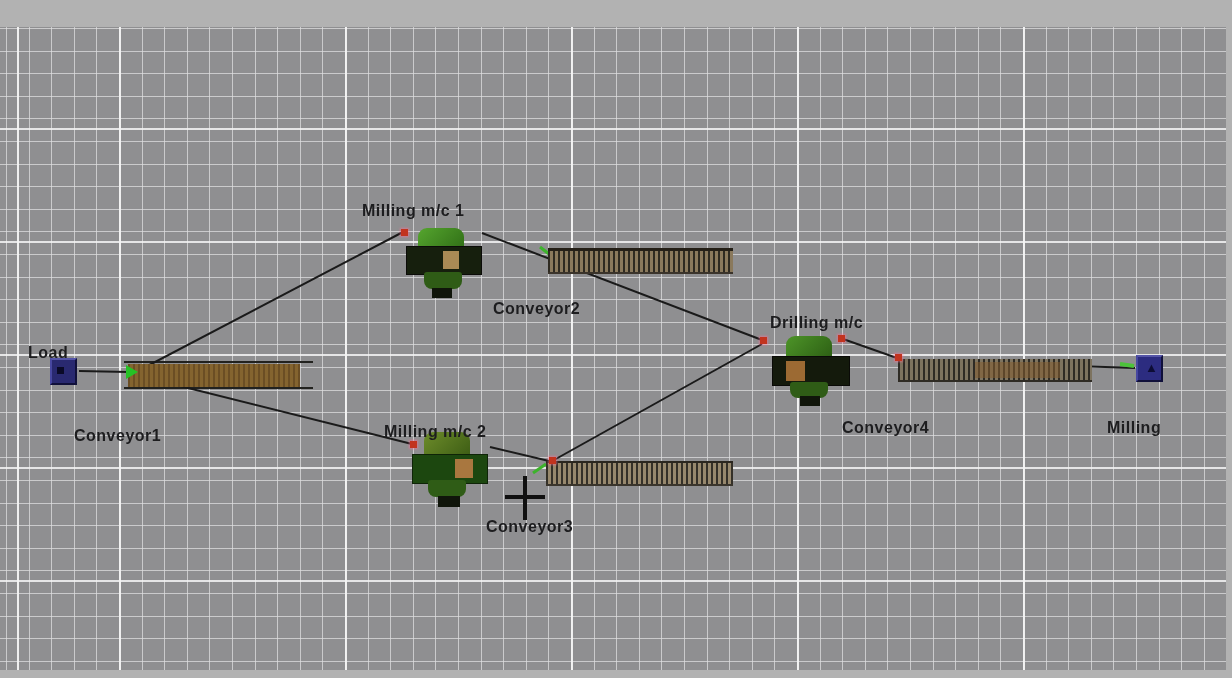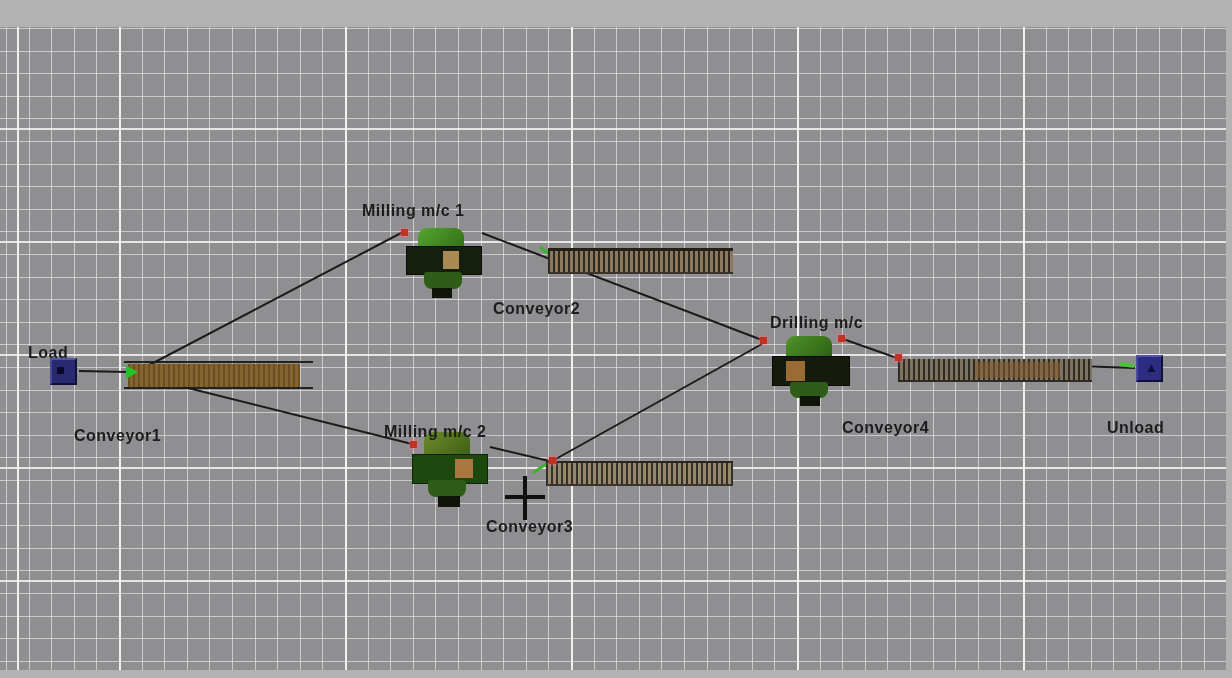--- a/index.html
+++ b/index.html
@@ -126,18 +126,18 @@
   <div class="label" style="left:770px;top:283px;">Drilling m/c</div>
 
   <div class="conveyor cv4" style="left:898px;top:359px;width:194px;height:23px;"></div>
   <div class="cv4patch" style="left:975px;top:362px;width:85px;height:16px;"></div>
   <div class="marker" style="left:895px;top:354px;"></div>
   <div class="label" style="left:842px;top:388px;">Conveyor4</div>
 
   <div class="sq" style="left:1136px;top:355px;background:#2c2c80;">
       <span class="caret">▲</span>
     </div>
-  <div class="label" style="left:1107px;top:388px;">Unload</div>
+  <div class="label" style="left:1107px;top:388px;">Milling</div>
 
   <div class="xhair" style="left:523px;top:476px;width:4px;height:44px;"></div>
   <div class="xhair" style="left:505px;top:495px;width:40px;height:4px;"></div>
 
 </div>
 
 </body></html>

